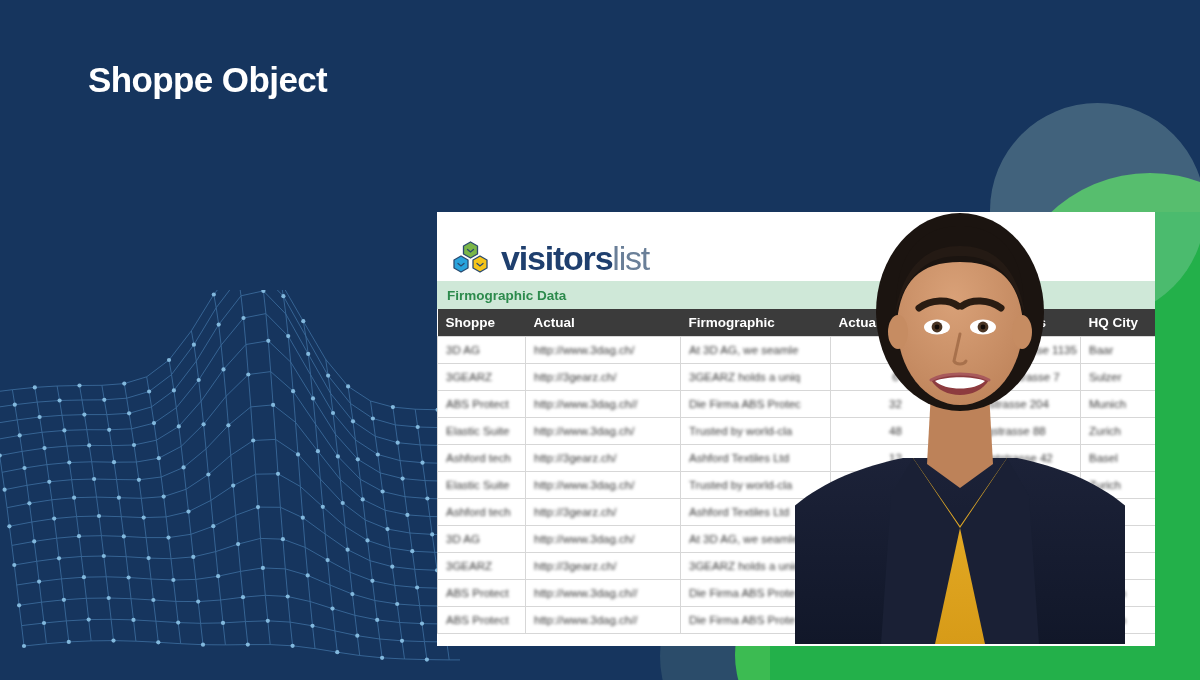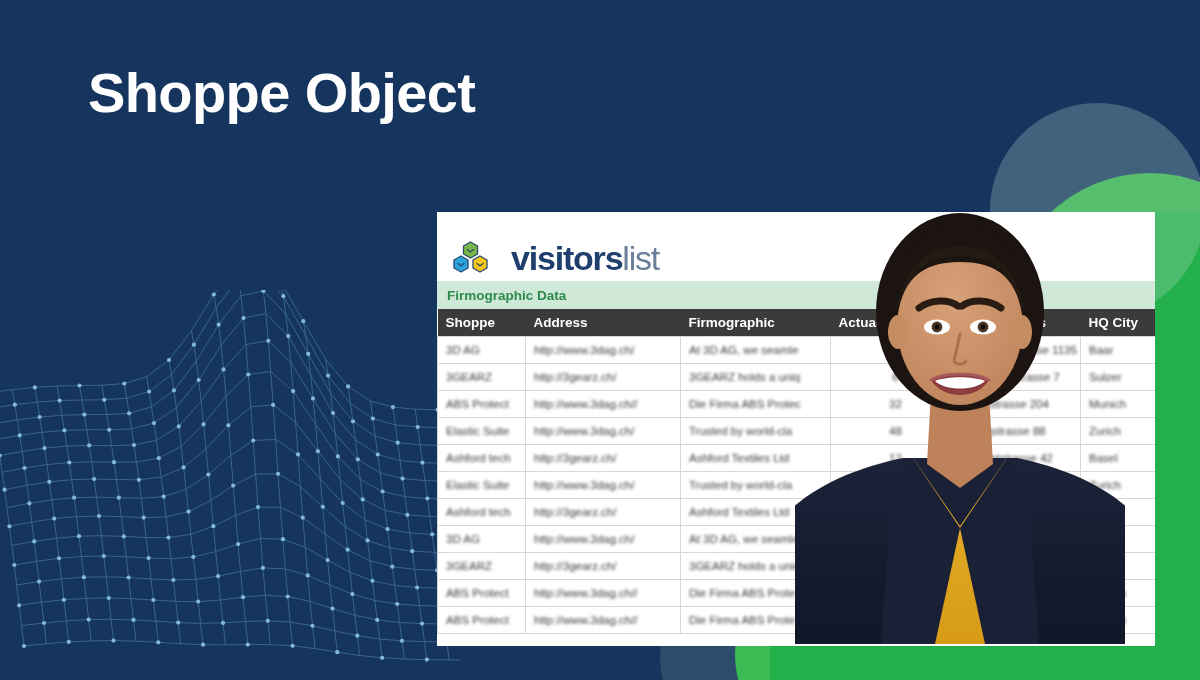--- a/index.html
+++ b/index.html
@@ -60,39 +60,39 @@
     border-radius:50%;
     background:#3cbb52;
     z-index:1;
   }
 
   
   #headline {
     position:absolute;
     left:88px; top:60px;
     color:#ffffff;
-    font-size:56px;
+    font-size:35px;
     font-weight:bold;
     letter-spacing:-0.6px;
     z-index:10;
   }
 
   
   #sheet-card {
     position:absolute;
     left:437px; top:212px;
     width:718px; height:434px;
     background:#ffffff;
     overflow:hidden;
     z-index:5;
   }
 
   #sheet-logo {
     display:flex; align-items:center;
-    gap:20px;
+    gap:10px;
     padding:22px 0 0 14px;
     height:69px;
   }
   #logo-mark { width:40px; height:34px; display:block; flex:0 0 auto; }
   #logo-text {
     font-size:34px;
     font-weight:bold;
     letter-spacing:-1.2px;
     line-height:1;
     white-space:nowrap;
@@ -395,21 +395,21 @@
         <col class="c-company">
           <col class="c-website">
           <col class="c-desc">
         <col class="c-emp">
           <col class="c-addr">
           <col class="c-city">
       </colgroup>
       <thead>
         <tr>
           <th>Shoppe</th>
-          <th>Address</th>
+          <th>Actual</th>
           <th>Firmographic</th>
           <th>Actual Employees</th>
           <th>HQ Address</th>
           <th>HQ City</th>
         </tr>
       </thead>
       <tbody id="sheet-body">
           <tr>
             <td>3D AG</td>
             <td>http://www.3dag.ch/</td>

